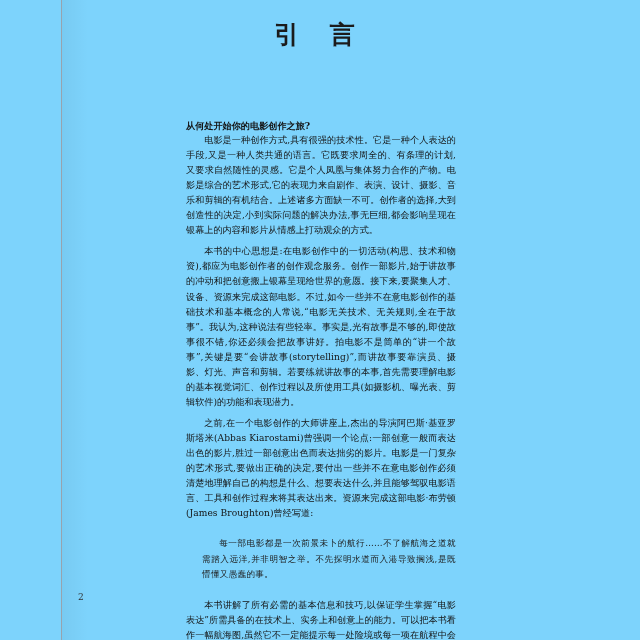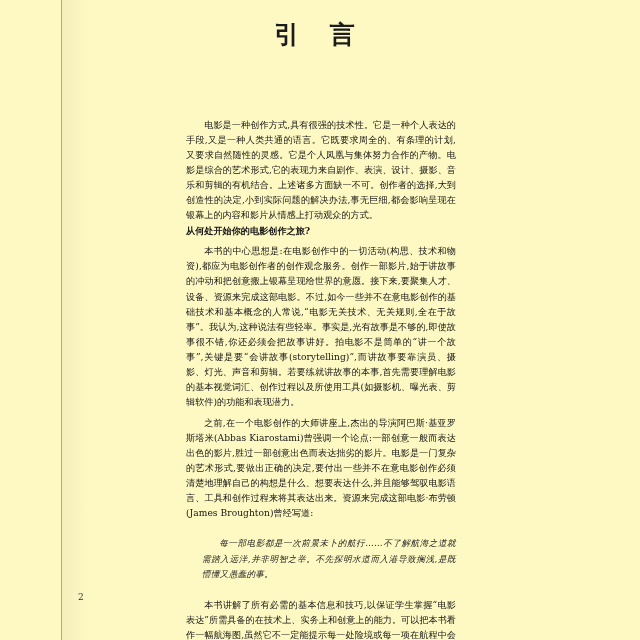--- a/index.html
+++ b/index.html
@@ -13,21 +13,21 @@
     overflow: hidden;
     font-family: "DejaVu Serif", "Liberation Serif", serif;
     -webkit-font-smoothing: antialiased;
   }
 
   
   #page {
     position: relative;
     width: 640px;
     height: 640px;
-    background: #fef9c3;
+    background: #7dd3fc;
   }
 
   
   #gutter-rule {
     position: absolute;
     left: 61px;
     top: 0;
     width: 1px;
     height: 640px;
     background: #9a9aa0;
@@ -84,21 +84,20 @@
     font-weight: 700;
     text-indent: 0;
   }
 
   
   .quote {
     margin: 15px 0 15px 0;
     padding-left: 16px;
     font-size: 8.6px;
     line-height: 15.6px;
-    font-style: italic;
     font-family: "DejaVu Serif", "Liberation Serif", serif;
     color: #1d1d1d;
     text-indent: 2em;
     text-align: justify;
     text-justify: inter-character;
     word-break: break-all;
     letter-spacing: 0.3px;
   }
   .spacer-xs { height: 6px; }
 
@@ -117,23 +116,23 @@
 
 <div id="page">
 
   <div id="gutter-rule"></div>
   <div id="gutter-shade"></div>
 
   <div id="chapter-title">引  言</div>
 
   <div id="text-column">
 
+    <p class="para lead">从何处开始你的电影创作之旅?</p>
+
     <p class="para">电影是一种创作方式,具有很强的技术性。它是一种个人表达的手段,又是一种人类共通的语言。它既要求周全的、有条理的计划,又要求自然随性的灵感。它是个人凤凰与集体努力合作的产物。电影是综合的艺术形式,它的表现力来自剧作、表演、设计、摄影、音乐和剪辑的有机结合。上述诸多方面缺一不可。创作者的选择,大到创造性的决定,小到实际问题的解决办法,事无巨细,都会影响呈现在银幕上的内容和影片从情感上打动观众的方式。</p>
-
-    <p class="para lead">从何处开始你的电影创作之旅?</p>
 
     <div class="spacer-xs"></div>
 
     <p class="para">本书的中心思想是:在电影创作中的一切活动(构思、技术和物资),都应为电影创作者的创作观念服务。创作一部影片,始于讲故事的冲动和把创意搬上银幕呈现给世界的意愿。接下来,要聚集人才、设备、资源来完成这部电影。不过,如今一些并不在意电影创作的基础技术和基本概念的人常说,“电影无关技术、无关规则,全在于故事”。我认为,这种说法有些轻率。事实是,光有故事是不够的,即使故事很不错,你还必须会把故事讲好。拍电影不是简单的“讲一个故事”,关键是要“会讲故事(storytelling)”,而讲故事要靠演员、摄影、灯光、声音和剪辑。若要练就讲故事的本事,首先需要理解电影的基本视觉词汇、创作过程以及所使用工具(如摄影机、曝光表、剪辑软件)的功能和表现潜力。</p>
 
     <div class="spacer-xs"></div>
 
     <p class="para">之前,在一个电影创作的大师讲座上,杰出的导演阿巴斯·基亚罗斯塔米(Abbas Kiarostami)曾强调一个论点:一部创意一般而表达出色的影片,胜过一部创意出色而表达拙劣的影片。电影是一门复杂的艺术形式,要做出正确的决定,要付出一些并不在意电影创作必须清楚地理解自己的构想是什么、想要表达什么,并且能够驾驭电影语言、工具和创作过程来将其表达出来。资源来完成这部电影·布劳顿(James Broughton)曾经写道:</p>
 
     <blockquote class="quote">每一部电影都是一次前景未卜的航行……不了解航海之道就需踏入远洋,并非明智之举。不先探明水道而入港导致搁浅,是既懵懂又愚蠢的事。</blockquote>

